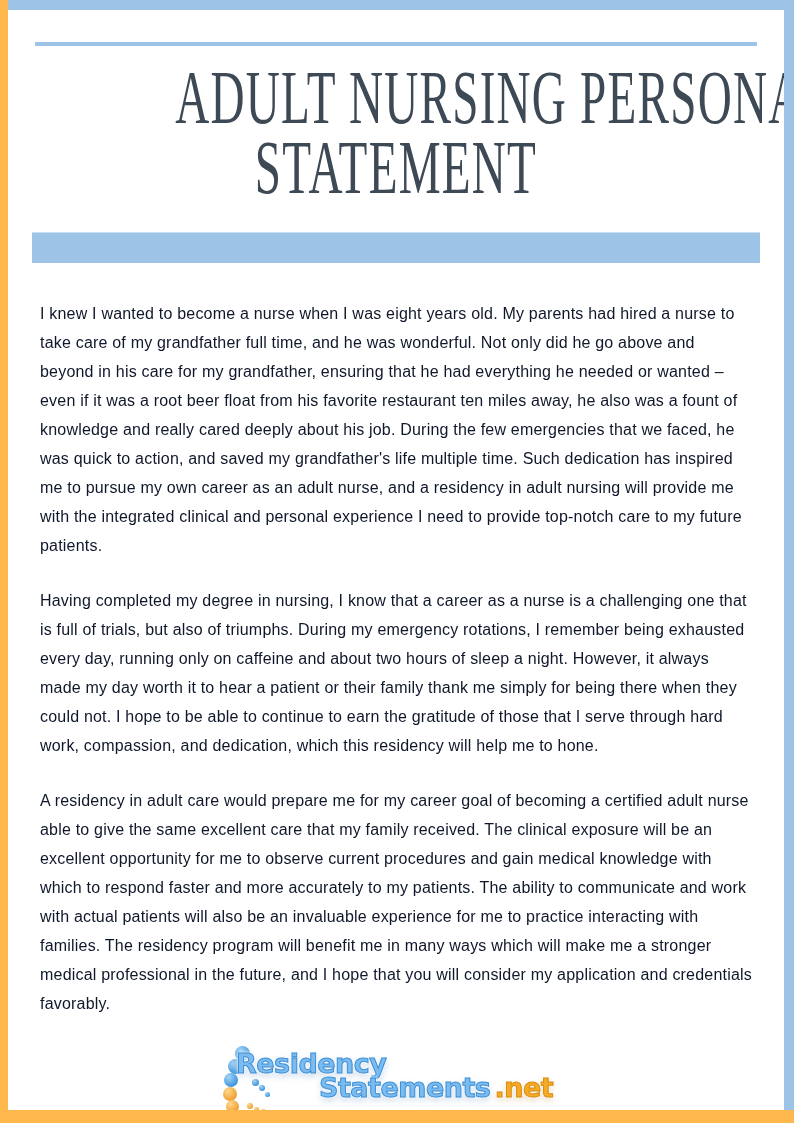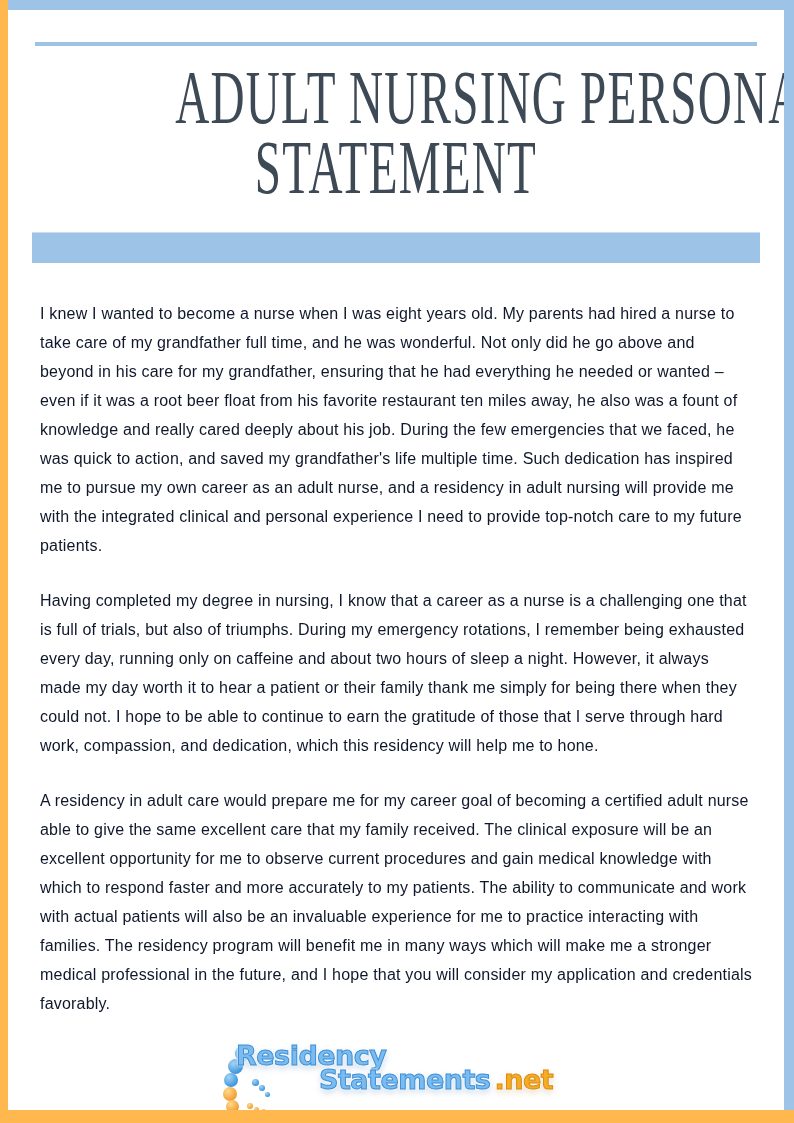--- a/index.html
+++ b/index.html
@@ -26,21 +26,21 @@
   .essay{margin-top:36px;color:#0f172a;font-size:16px;line-height:29px;letter-spacing:0.2px;}
   .essay p{margin:0 0 26px 0;}
 
   
   .logo{position:relative;width:380px;height:92px;margin:14px 0 0 182px;}
   .swirl{position:absolute;left:0;top:2px;width:62px;height:86px;}
   .swirl i{position:absolute;border-radius:50%;display:block;}
   .dot-b{background:radial-gradient(circle at 35% 30%, #A6D4F5, #3E97DE 70%);}
   .dot-o{background:radial-gradient(circle at 35% 30%, #FFD98F, #F0A032 70%);}
 
-  .logo-text{position:absolute;left:0;top:0;width:100%;
+  .logo-text{position:absolute;left:0;top:8px;width:100%;
              font-family:"DejaVu Sans",sans-serif;font-weight:bold;font-size:27px;line-height:24px;
              letter-spacing:-0.5px;white-space:nowrap;}
   .logo-text .word{color:#7BBCF0;-webkit-text-stroke:1px #3E8FD6;
              text-shadow:0 0 3px #fff,0 0 5px #fff,0 3px 6px rgba(90,140,190,0.45);}
   .logo-text .net{color:#F6AB25;-webkit-text-stroke:1px #D88B14;margin-left:4px;
              text-shadow:0 0 3px #fff,0 0 5px #fff,0 3px 6px rgba(190,140,60,0.45);}
   .l1{margin-left:14px;}
   .l2{margin-left:60px;margin-top:0;}
   .l3{margin-left:97px;margin-top:0;}
 </style>

